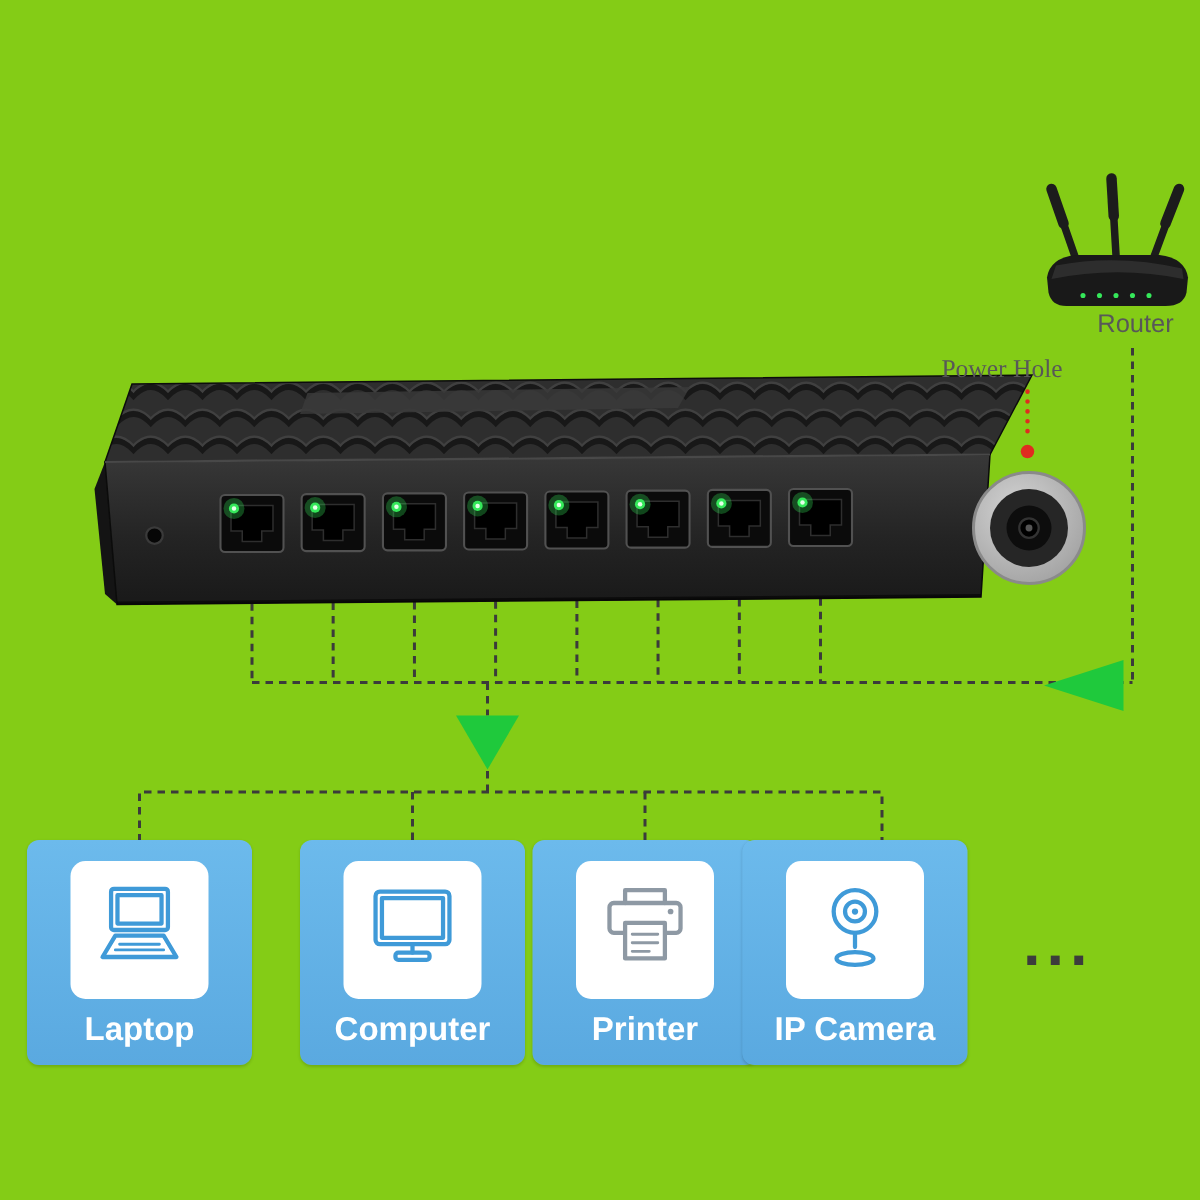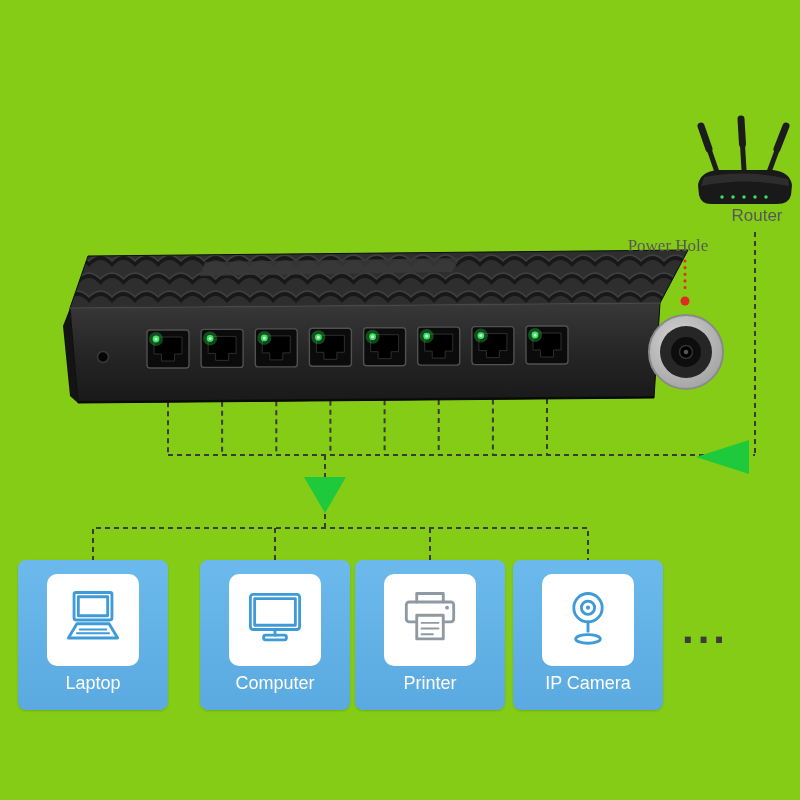--- a/index.html
+++ b/index.html
@@ -11,21 +11,21 @@
   .label{position:absolute;color:#585858;font-size:17px;text-align:center;}
   #router-label{left:712px;top:206px;width:90px;}
   #power-hole-label{left:612px;top:236px;width:112px;font-family:Liberation Serif, serif;}
   #ellipsis{position:absolute;left:682px;top:608px;width:80px;font-size:42px;font-weight:bold;
             color:#3c3c3c;letter-spacing:4px;line-height:1;}
   .device{position:absolute;top:560px;width:150px;height:150px;border-radius:8px;
           background:linear-gradient(180deg,#6cbaec,var(--box-blue,#5aa9e0));
           display:flex;flex-direction:column;align-items:center;box-shadow:0 1px 2px rgba(0,0,0,.15);}
   .icon-tile{margin-top:14px;width:92px;height:92px;background:#ffffff;border-radius:10px;
              display:flex;align-items:center;justify-content:center;}
-  .device-label{margin-top:7px;color:#ffffff;font-weight:normal;font-size:18px;}
+  .device-label{margin-top:7px;color:#ffffff;font-weight:bold;font-size:22px;}
   .icon{fill:none;stroke:#3f9ad8;stroke-width:3;stroke-linejoin:round;stroke-linecap:round;}
   .icon.gray{stroke:#8e99a4;}
 </style>
 </head>
 <body>
 
 <div class="stage">
 
   <svg id="scene" width="800" height="800" viewBox="0 0 800 800">
     <defs>
@@ -202,21 +202,21 @@
         <path d="M24 19 v-9 h28 v9"></path>
         <rect x="13" y="19" width="50" height="21" rx="3"></rect>
         <circle cx="56" cy="25" r="2" fill="#8e99a4" stroke="none"></circle>
         <rect x="24" y="33" width="28" height="25" fill="#ffffff"></rect>
         <path d="M29 41 h18 M29 47 h18 M29 53 h12" stroke-width="2"></path>
       </svg>
     </div>
     <div class="device-label">Printer</div>
   </div>
 
-  <div class="device" style="left:513px">
+  <div class="device" style="left:495px">
     <div class="icon-tile">
       <svg width="72" height="72" viewBox="0 0 76 76" class="icon">
         <circle cx="38" cy="25" r="15"></circle>
         <circle cx="38" cy="25" r="7"></circle>
         <circle cx="38" cy="25" r="2.2" fill="#3f9ad8" stroke="none"></circle>
         <path d="M38 40 v10"></path>
         <ellipse cx="38" cy="58" rx="13" ry="4.5"></ellipse>
       </svg>
     </div>
     <div class="device-label">IP Camera</div>

